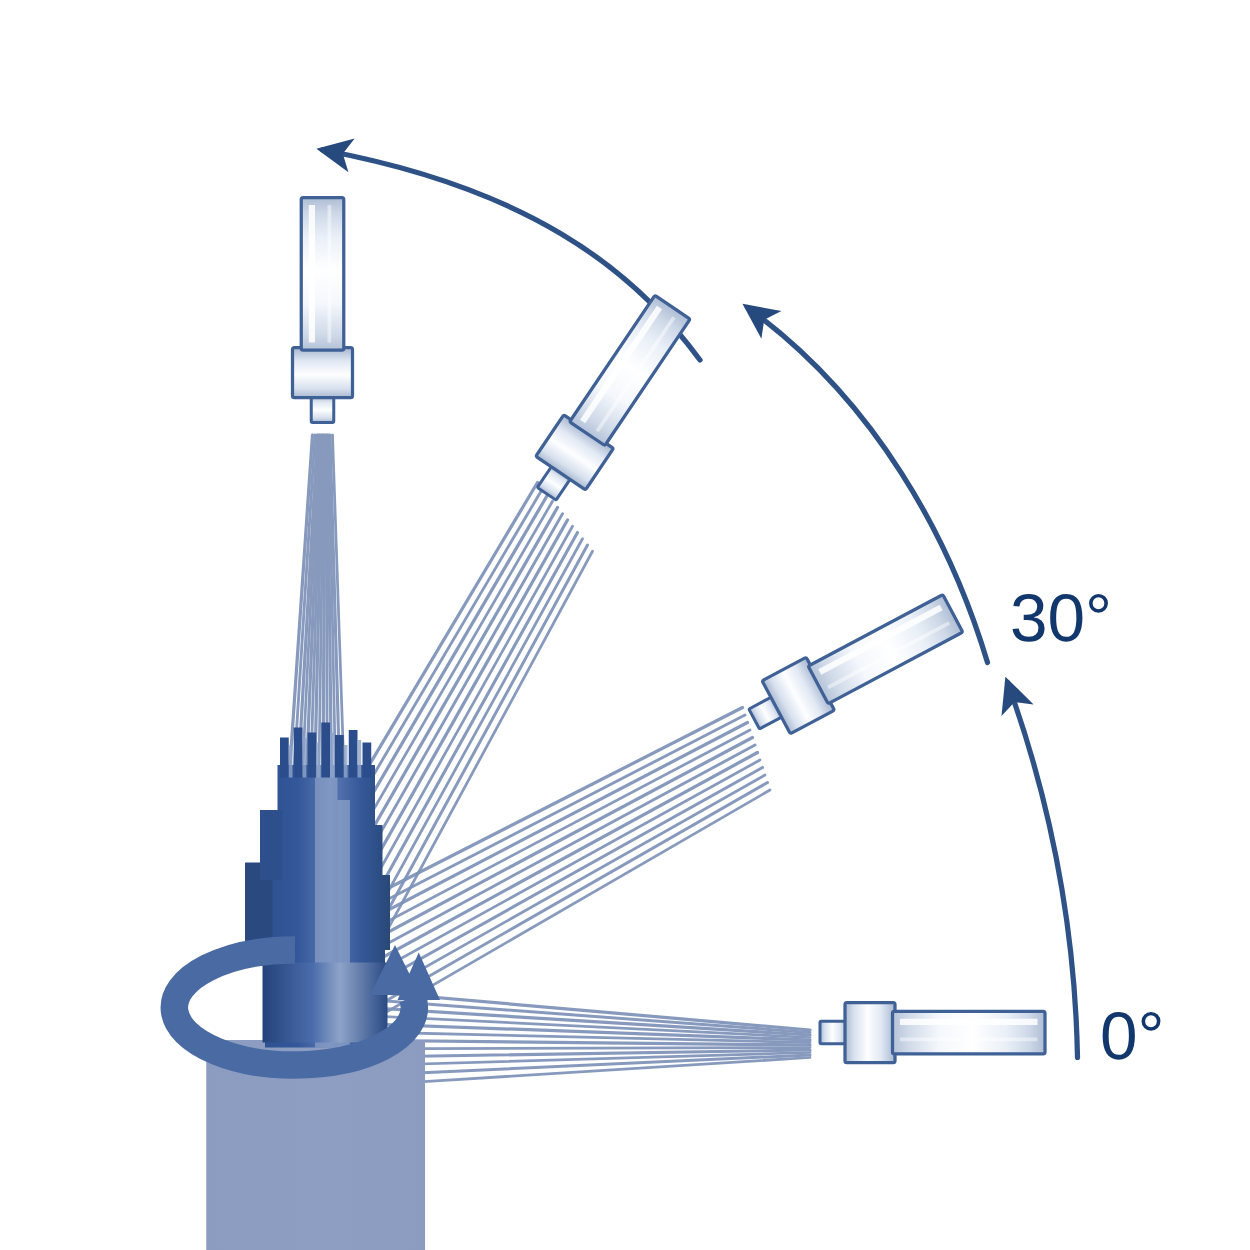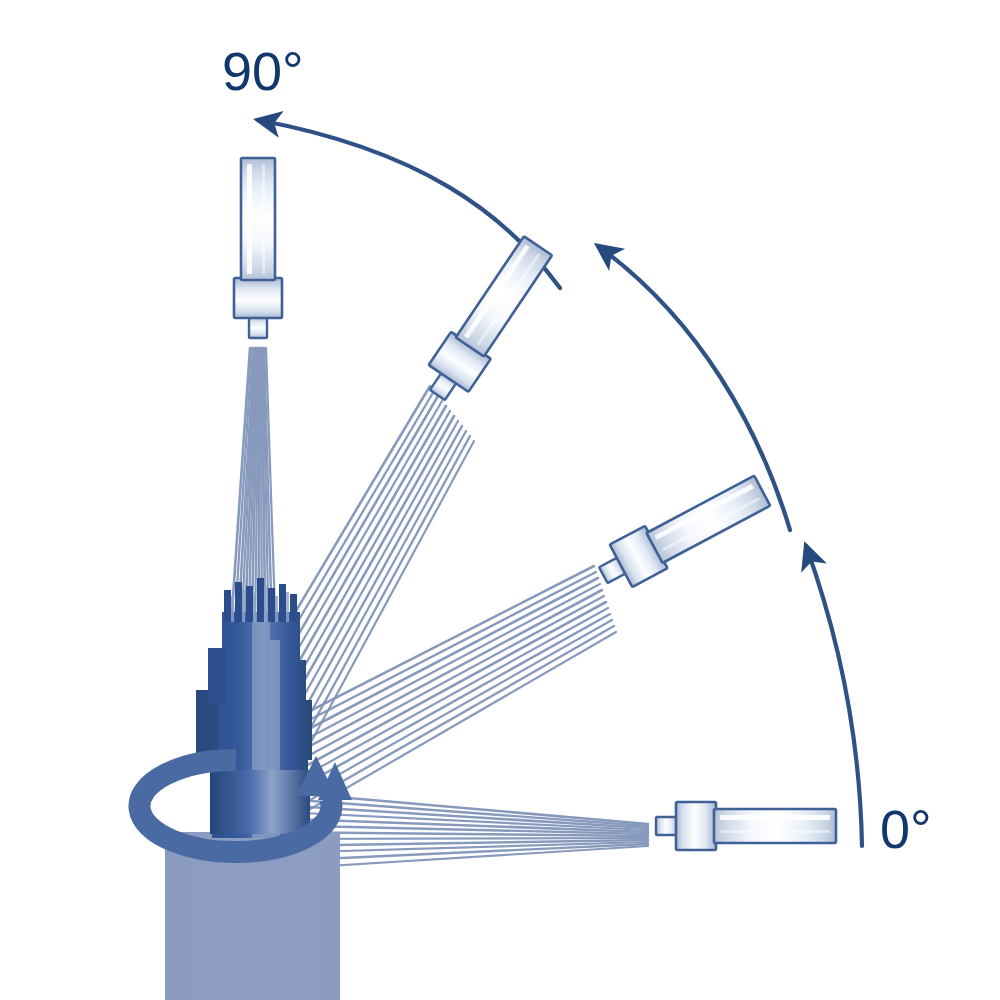--- a/index.html
+++ b/index.html
@@ -231,16 +231,16 @@
 
     <g transform="translate(434,400) rotate(-56)">
       <use href="#nozzleShape"></use>
     </g>
 
     <g transform="translate(258,344) rotate(-90)">
       <use href="#nozzleShape"></use>
     </g>
   </svg>
 
-  <div class="angle-label" id="label-90">90°</div>
+  <div class="angle-label" id="label-30">30°</div>
   <div class="angle-label" id="label-0">0°</div>
 
 </div>
 
 </body></html>

